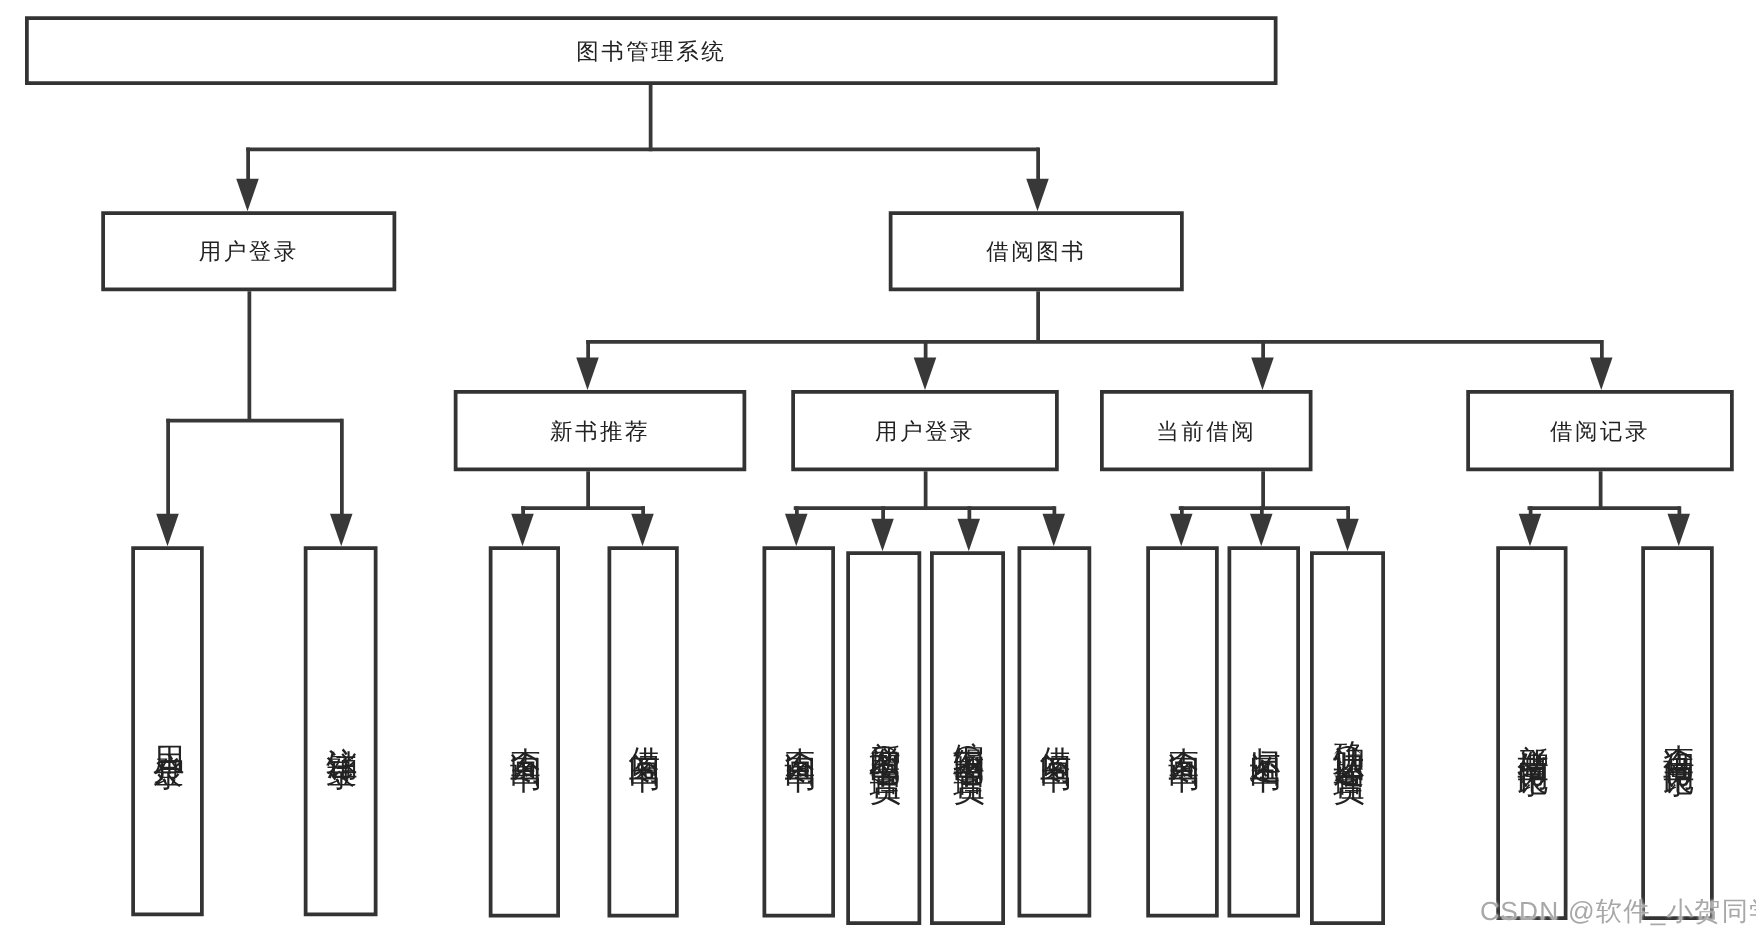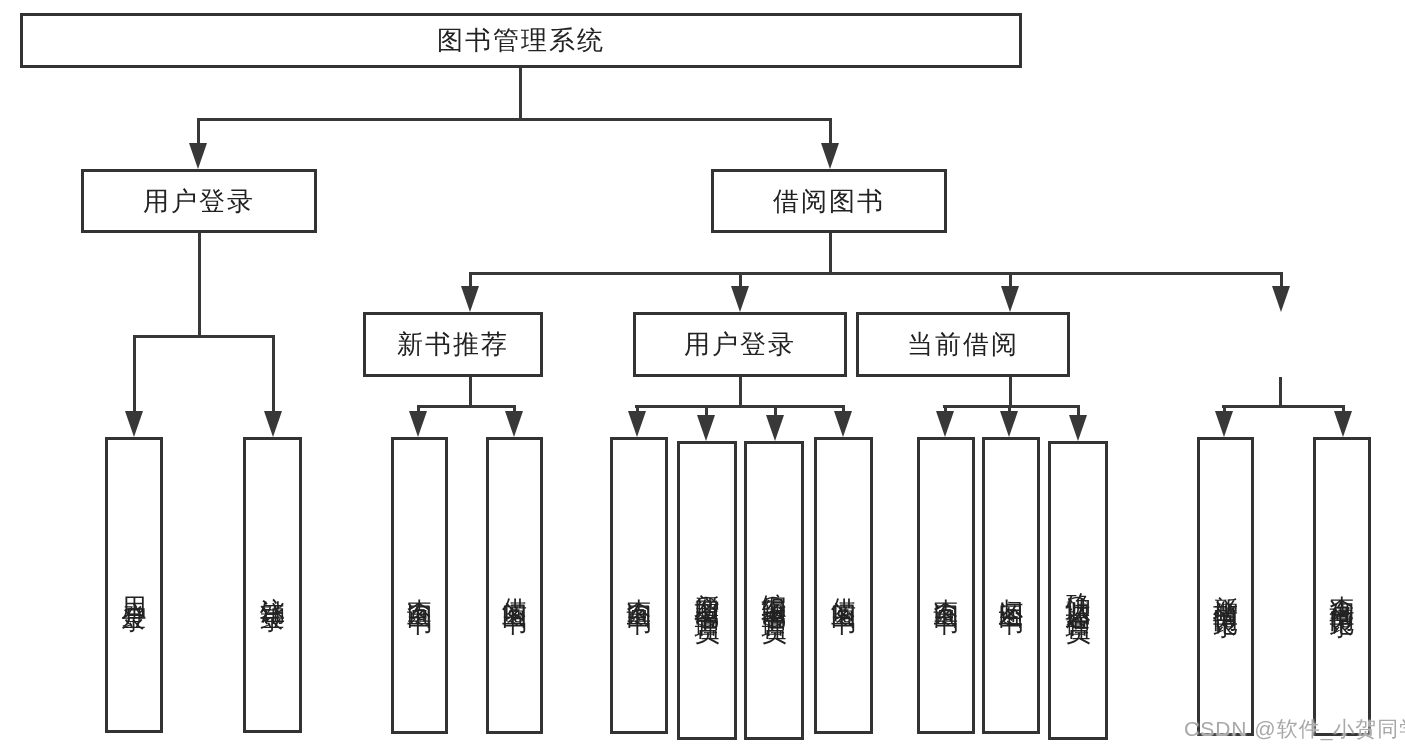--- a/index.html
+++ b/index.html
@@ -20,21 +20,21 @@
   }
   .box{
     position:absolute;
     box-sizing:border-box;
     background:#fff;
     border:3px solid var(--border);
     display:flex;
     align-items:center;
     justify-content:center;
     color:var(--text);
-    font-size:26px;
+    font-size:18px;
     letter-spacing:2px;
     white-space:nowrap;
   }
   .vbox{
     writing-mode:vertical-rl;
     text-orientation:mixed;
     letter-spacing:4px;
     white-space:normal;
     font-size:25px;
     line-height:1;
@@ -86,23 +86,24 @@
   <div class="hline" style="left:469px;top:272px;width:813px"></div>
   <div class="vline" style="left:469px;top:272px;height:18px"></div>
   <div class="ah" style="left:461px;top:286px"></div>
   <div class="vline" style="left:739px;top:272px;height:18px"></div>
   <div class="ah" style="left:731px;top:286px"></div>
   <div class="vline" style="left:1009px;top:272px;height:18px"></div>
   <div class="ah" style="left:1001px;top:286px"></div>
   <div class="vline" style="left:1280px;top:272px;height:18px"></div>
   <div class="ah" style="left:1272px;top:286px"></div>
 
-  <div class="box" style="left:363px;top:312px;width:180px;height:65px">新书推荐</div>
+  <div class="box" style="left:363px;top:312px;width:234px;height:65px">新书推荐</div>
   <div class="box" style="left:633px;top:312px;width:214px;height:65px">用户登录</div>
-  <div class="box" style="left:856px;top:312px;width:214px;height:65px">当前借阅</div>
+  <div class="box" style="left:880px;top:312px;width:170px;height:65px">当前借阅</div>
+  <div class="box" style="left:1173px;top:312px;width:214px;height:65px">借阅记录</div>
 
   <div class="vline" style="left:469px;top:377px;height:31px"></div>
   <div class="hline" style="left:417px;top:405px;width:99px"></div>
   <div class="vline" style="left:417px;top:405px;height:10px"></div>
   <div class="ah" style="left:409px;top:411px"></div>
   <div class="vline" style="left:513px;top:405px;height:10px"></div>
   <div class="ah" style="left:505px;top:411px"></div>
 
   <div class="vline" style="left:739px;top:377px;height:31px"></div>
   <div class="hline" style="left:635px;top:405px;width:209px"></div>

